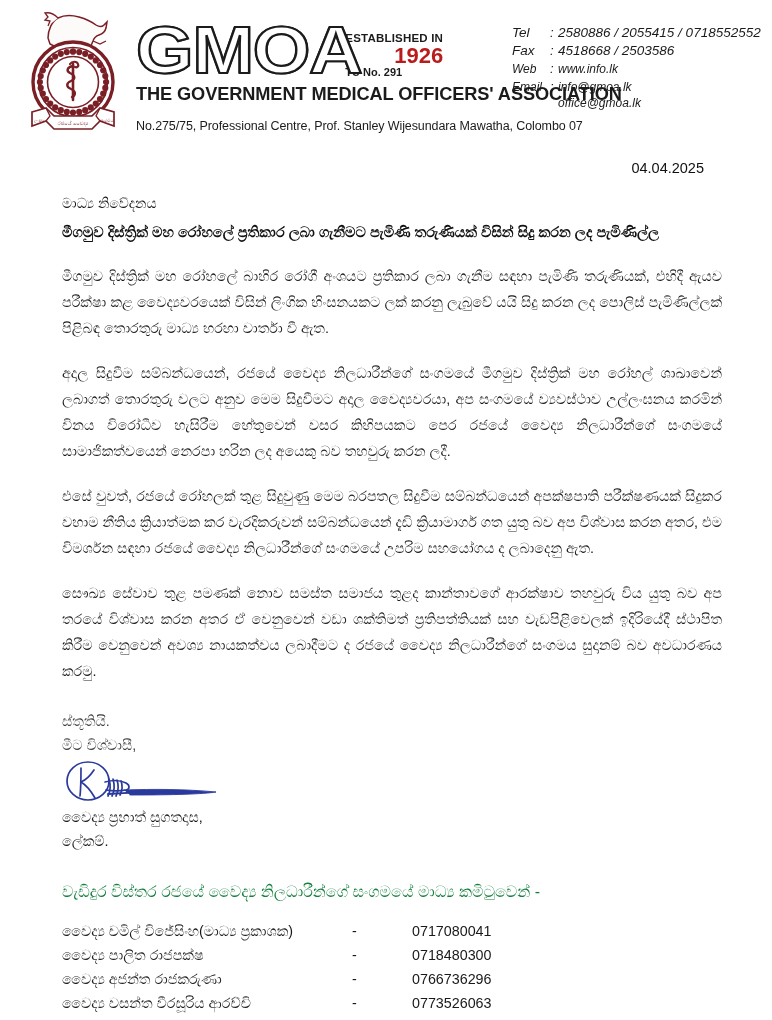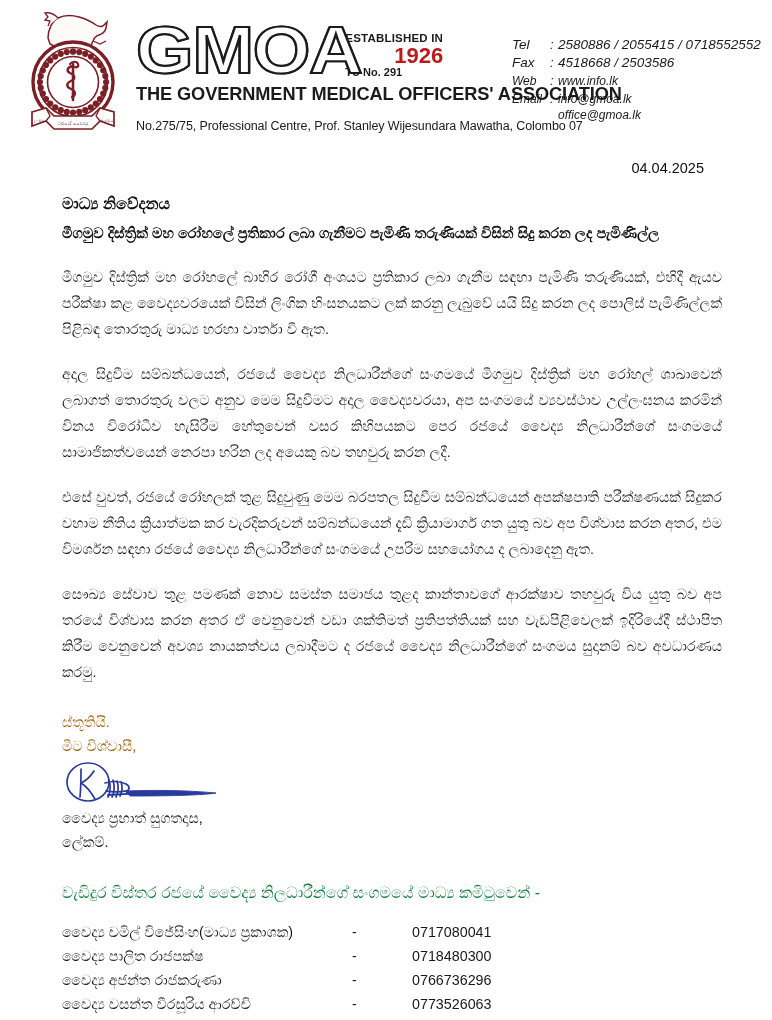--- a/index.html
+++ b/index.html
@@ -98,21 +98,21 @@
     color: #1b1b1b;
     letter-spacing: -0.1px;
     white-space: nowrap;
     margin-top: 14px;
   }
 
   
   .contact-block {
     position: absolute;
     left: 512px;
-    top: 36px;
+    top: 24px;
     font-style: italic;
     color: #1b1b1b;
   }
   .contact-row {
     display: flex;
     align-items: baseline;
     line-height: 1.33;
   }
   .c-label {
     width: 38px;
@@ -138,22 +138,22 @@
     padding: 0 40px 0 62px;
   }
   .date-line {
     text-align: right;
     font-size: 14.5px;
     padding-right: 28px;
     margin-top: 8px;
     color: #111;
   }
   .kicker {
-    font-size: 16px;
-    font-weight: bold;
+    font-size: 14px;
+    font-weight: normal;
     color: #111;
     margin-top: 19px;
   }
   .subject {
     font-size: 14.5px;
     font-weight: bold;
     color: #111;
     margin-top: 10px;
     line-height: 1.5;
   }
@@ -164,21 +164,21 @@
     text-align: justify;
     margin-top: 19px;
     padding-right: 10px;
   }
 
   
   .closing {
     margin-top: 25px;
     font-size: 14.3px;
     line-height: 1.68;
-    color: #a16207;
+    color: #404040;
   }
   .sign-area {
     position: relative;
     height: 44px;
     margin-top: 4px;
   }
   .sign-svg { position: absolute; left: 2px; top: -2px; }
   .signer {
     font-size: 14.3px;
     line-height: 1.68;

